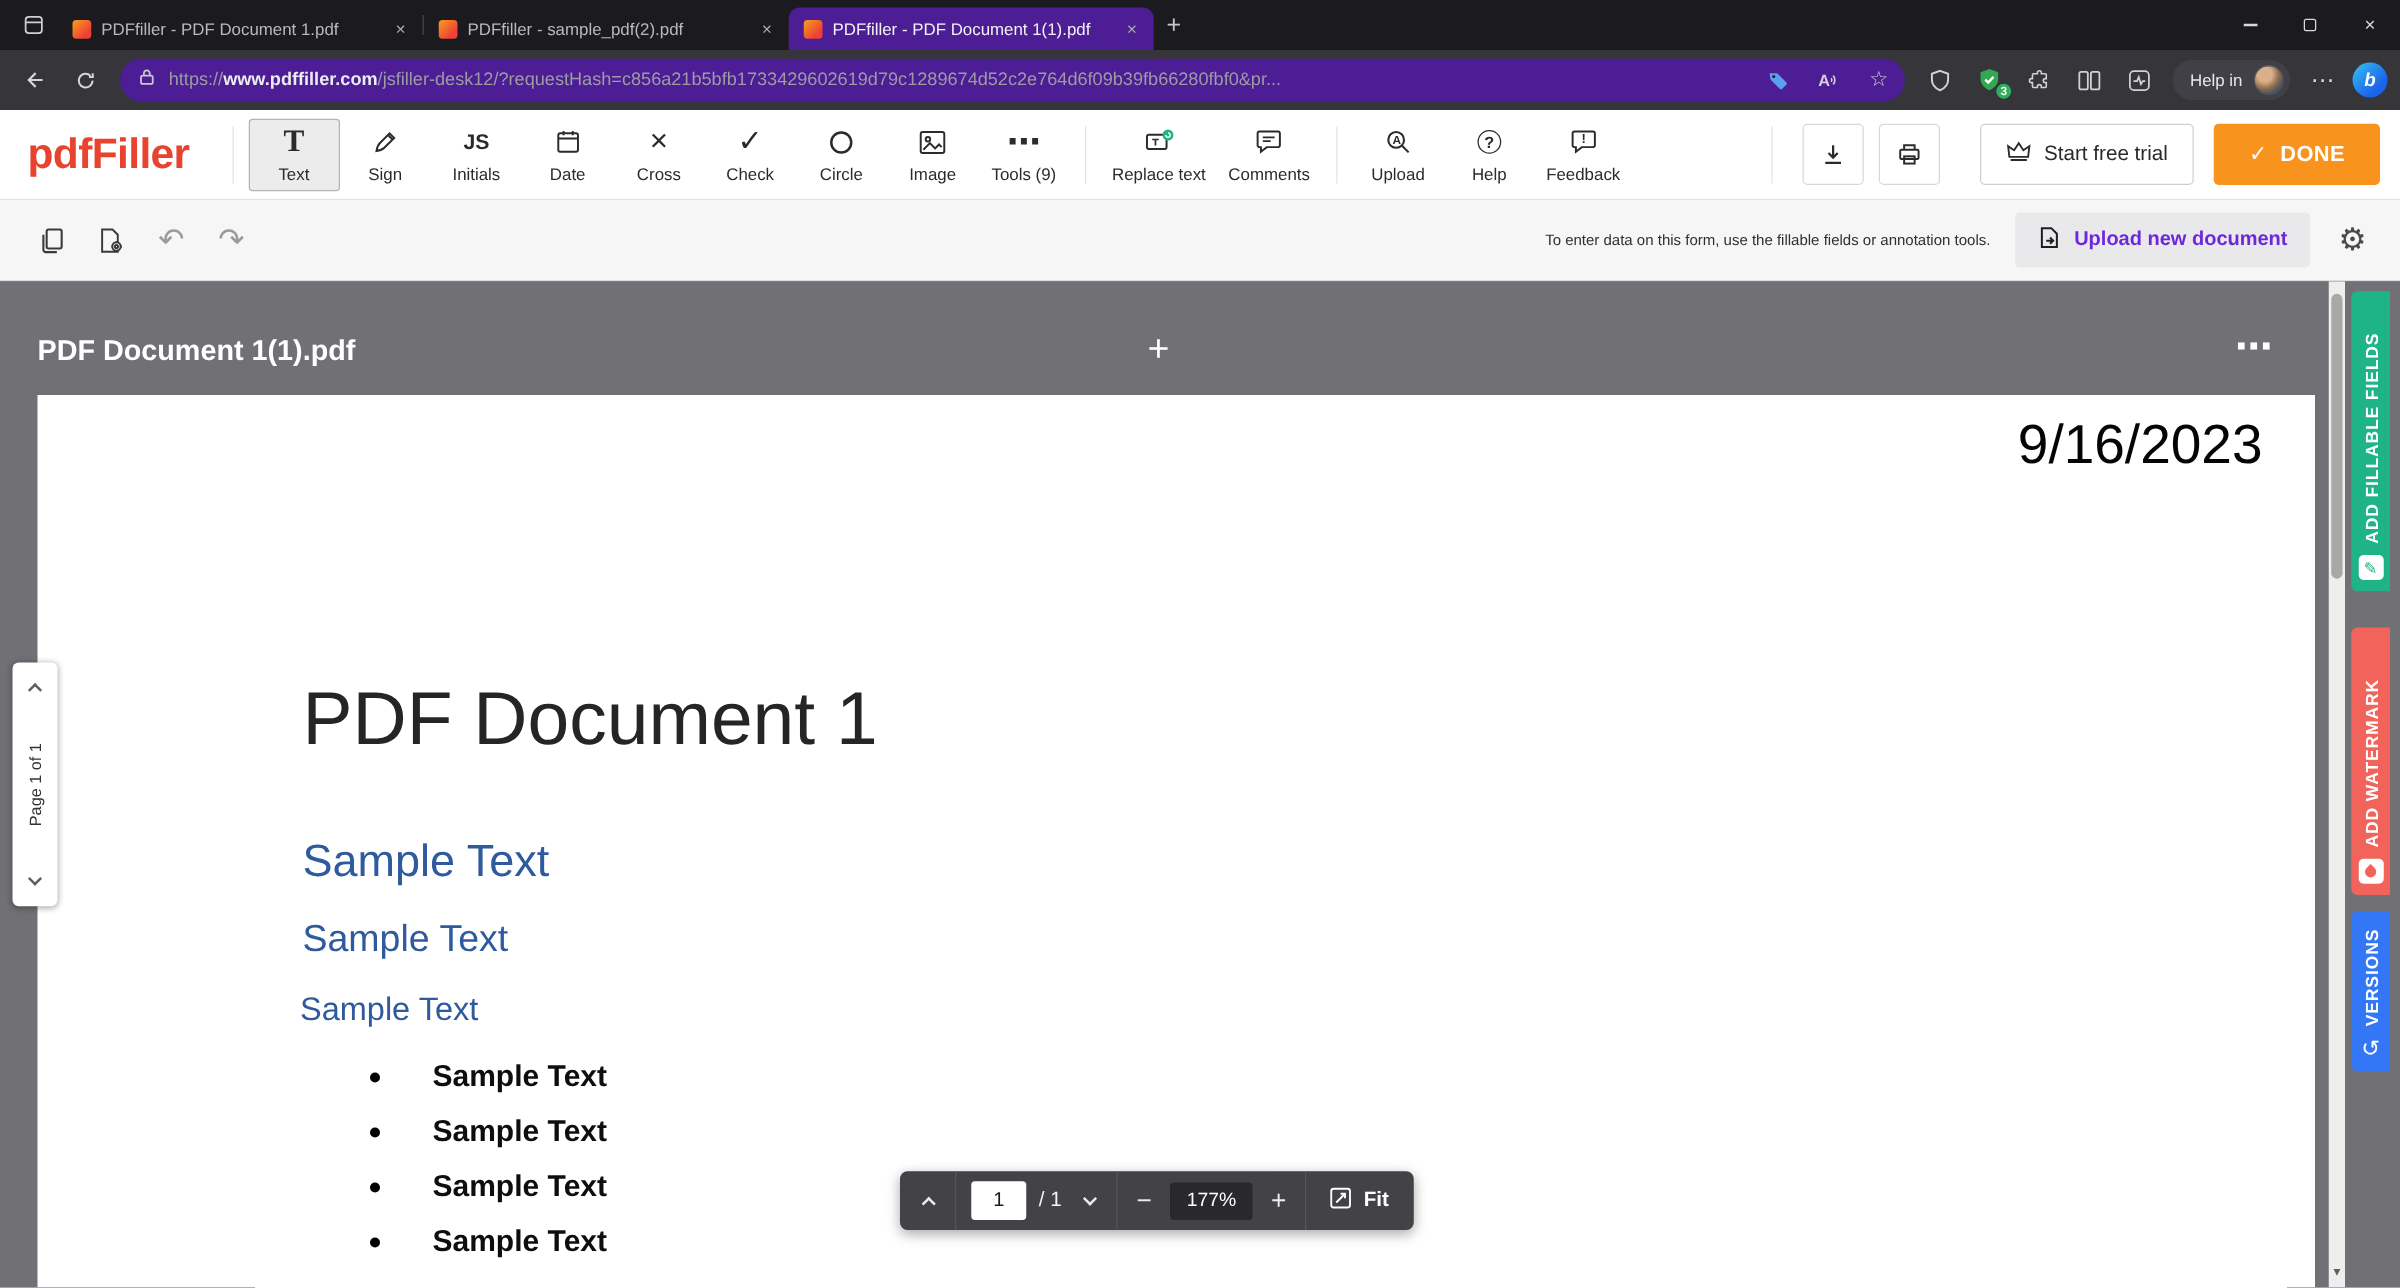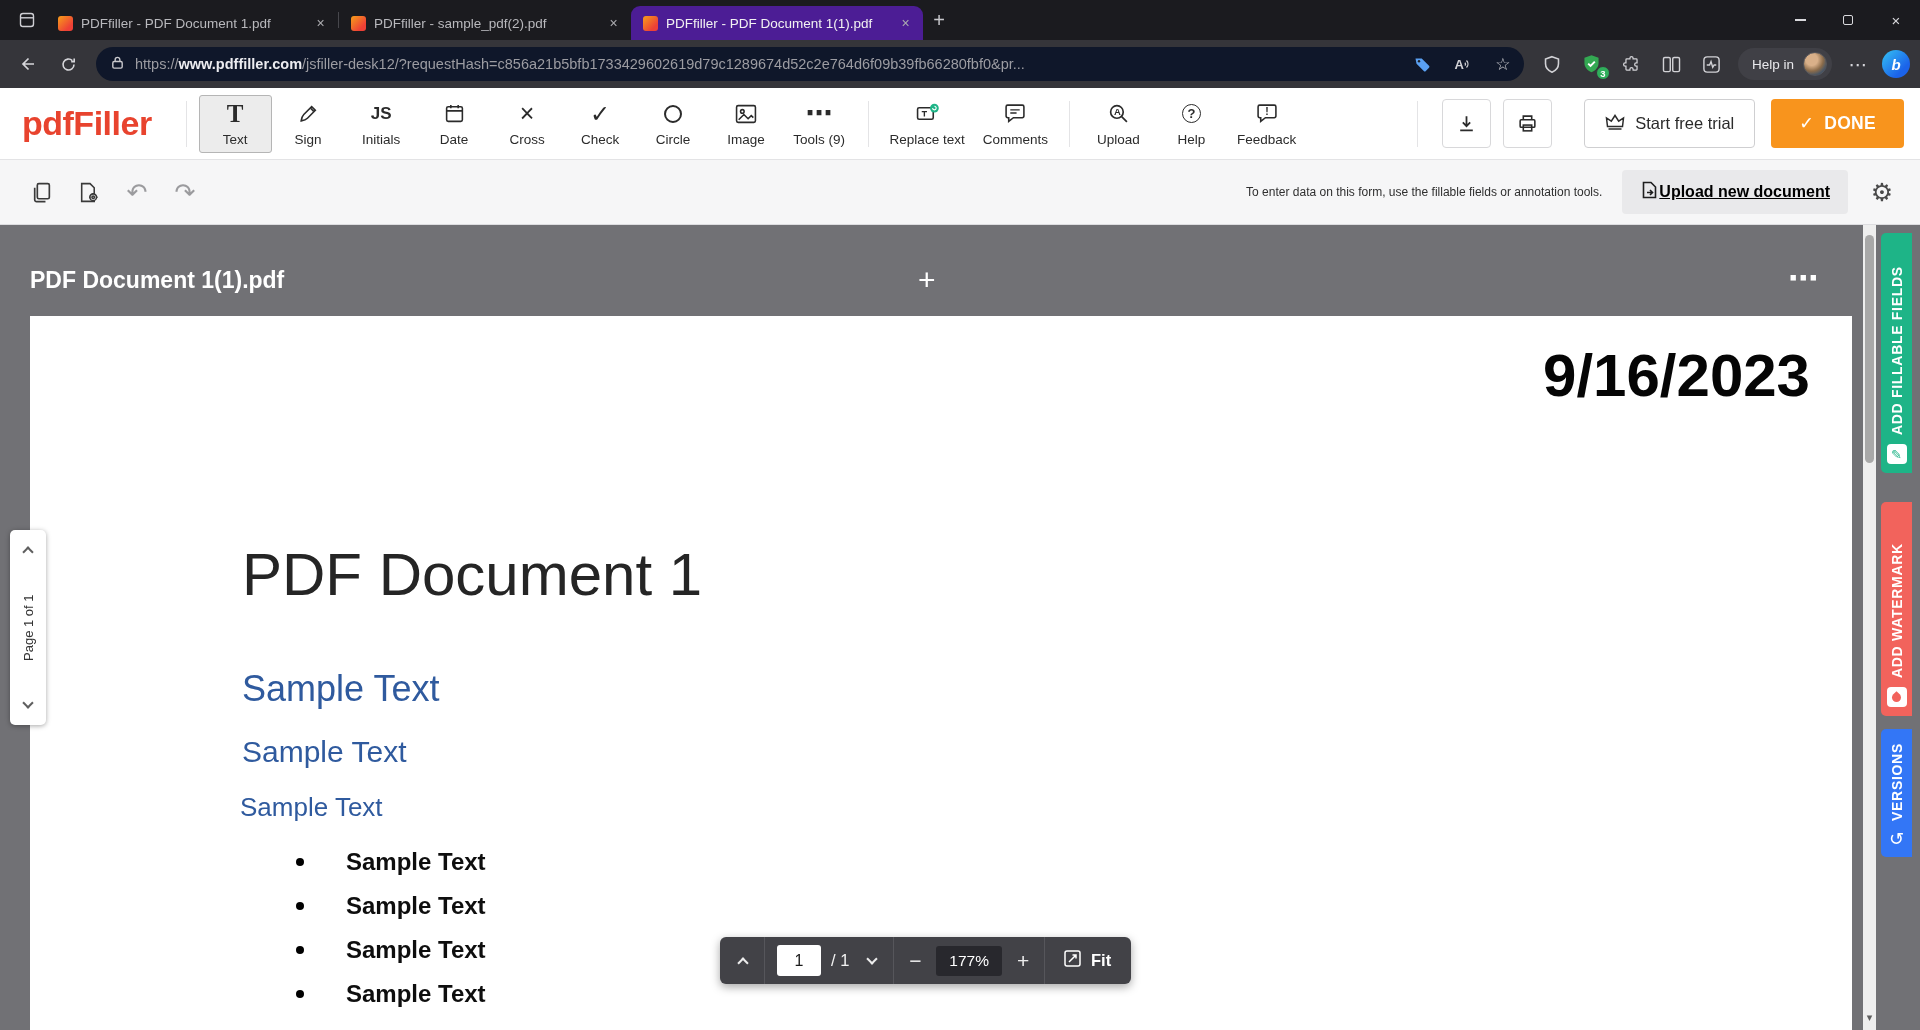--- a/index.html
+++ b/index.html
@@ -18,21 +18,21 @@
   .tabsep { width:1px; height:16px; background:#47474c; align-self:center; flex:none; }
   .new-tab { width:32px; height:30px; font-size:20px; color:#c8c8cc; display:flex; align-items:center; justify-content:center; align-self:center; }
   .win-controls { margin-left:auto; display:flex; align-self:flex-start; }
   .winbtn { width:48px; height:40px; display:flex; align-items:center; justify-content:center; color:#d9d9dd; font-size:15px; }
   .min-line { width:11px; height:2px; background:#d9d9dd; display:block; }
   .max-box { width:10px; height:10px; border:1.5px solid #d9d9dd; border-radius:2px; display:block; }
 
   
   .navbar { height:48px; background:#35353a; display:flex; align-items:center; padding:0 10px; gap:4px; }
   .navicon { width:36px; height:36px; border-radius:7px; display:flex; align-items:center; justify-content:center; color:#d6d6da; font-size:19px; flex:none; position:relative; }
-  .url-pill { flex:1; height:34px; background:#0f172a; border-radius:17px; display:flex; align-items:center; padding:0 6px 0 14px; gap:10px; min-width:0; margin:0 6px; }
+  .url-pill { flex:1; height:34px; background:#4c1d95; border-radius:17px; display:flex; align-items:center; padding:0 6px 0 14px; gap:10px; min-width:0; margin:0 6px; }
   .url-text { flex:1; min-width:0; white-space:nowrap; overflow:hidden; font-size:14.5px; color:#9c9ca2; }
   .u-domain { color:#ececf0; font-weight:700; }
   .pillicon { width:30px; height:28px; border-radius:6px; display:flex; align-items:center; justify-content:center; color:#d2d2d6; font-size:17px; flex:none; }
   .badge { position:absolute; right:0; bottom:2px; min-width:14px; height:14px; border-radius:7px; background:#2fae5b; color:#fff; font-size:9.5px; font-weight:700; display:flex; align-items:center; justify-content:center; padding:0 2px; border:1.5px solid #35353a; }
   .signin { height:32px; border-radius:16px; background:#404046; display:flex; align-items:center; gap:9px; padding:0 5px 0 14px; color:#e8e8ec; font-size:13.5px; flex:none; margin:0 4px; }
   .avatar { width:24px; height:24px; border-radius:50%; background:radial-gradient(circle at 35% 30%,#d9b089 28%,#8a6b4a 55%,#38506b 80%); border:1px solid #55555a; }
   .copilot { width:28px; height:28px; border-radius:50%; background:linear-gradient(135deg,#35c3f3,#1b63ea 72%); color:#fff; font-weight:700; font-style:italic; font-size:15px; display:flex; align-items:center; justify-content:center; margin-left:2px; flex:none; }
 
   
   .apptoolbar { height:72px; background:#fff; display:flex; align-items:center; padding:0 16px 0 22px; border-bottom:1px solid #e3e3e5; }
@@ -52,31 +52,31 @@
   .qcircle { width:19px; height:19px; border:1.7px solid #2b2b2b; border-radius:50%; display:flex; align-items:center; justify-content:center; font-size:13px; font-weight:700; }
   .iconbtn { width:49px; height:49px; border:1px solid #d8d8da; border-radius:4px; display:flex; align-items:center; justify-content:center; margin-left:12px; background:#fff; flex:none; }
   .trial-btn { height:49px; border:1px solid #cfcfd1; border-radius:4px; background:#fff; display:flex; align-items:center; gap:10px; padding:0 20px; font-size:16.5px; color:#2b2b2b; margin-left:32px; flex:none; }
   .done-btn { height:49px; background:#f8941d; border-radius:4px; color:#fff; display:flex; align-items:center; gap:10px; padding:0 28px; font-size:17.5px; font-weight:700; margin-left:16px; flex:none; letter-spacing:0.3px; }
 
   
   .subtoolbar { height:65px; background:#f6f6f7; display:flex; align-items:center; padding:0 20px; border-bottom:1px solid #dddde0; }
   .sicon { width:42px; height:42px; display:flex; align-items:center; justify-content:center; color:#3a3a3a; margin-right:6px; flex:none; }
   .sicon.textglyph { font-size:25px; color:#9b9b9e; }
   .hint { margin-left:auto; font-size:12px; color:#2f2f2f; margin-right:20px; white-space:nowrap; }
-  .upload-btn { height:44px; background:#e9e9eb; border-radius:4px; display:flex; align-items:center; gap:0; padding:0 18px; font-size:16px; font-weight:700; color:#000000; flex:none;text-decoration:underline; }
+  .upload-btn { height:44px; background:#e9e9eb; border-radius:4px; display:flex; align-items:center; gap:10px; padding:0 18px; font-size:16px; font-weight:700; color:#6d28d9; flex:none; }
   .gearbtn { margin-left:16px; font-size:25px; color:#4a4a4a; width:36px; height:36px; display:flex; align-items:center; justify-content:center; flex:none; }
 
   
   .viewer { position:relative; height:805px; background:#717175; overflow:hidden; }
   .doc-title { position:absolute; left:30px; top:42px; color:#fff; font-size:23px; font-weight:700; }
   .add-page { position:absolute; left:918px; top:40px; color:#fff; font-size:30px; line-height:1; }
   .doc-menu { position:absolute; left:1788px; top:38px; color:#fff; font-size:30px; font-weight:700; line-height:1; }
 
   .page { position:absolute; left:30px; top:91px; width:1822px; height:714px; background:#fff; }
-  .pdate { position:absolute; top:25px; right:42px; font-size:60px; font-weight:700; color:#050505; }
+  .pdate { position:absolute; top:15px; right:42px; font-size:44px; font-weight:400; color:#050505; }
   .ptitle { position:absolute; left:212px; top:224px; font-size:60px; font-weight:300; color:#252525; line-height:1.15; }
   .ph1 { position:absolute; left:212px; top:352px; font-size:36px; color:#2f5a9e; }
   .ph2 { position:absolute; left:212px; top:419px; font-size:30px; color:#2f5a9e; }
   .ph3 { position:absolute; left:210px; top:476px; font-size:26px; color:#2f5a9e; }
   .bullets { position:absolute; left:266px; top:524px; list-style:none; }
   .bullets li { height:44px; display:flex; align-items:center; font-size:24px; font-weight:600; color:#0e0e0e; }
   .bullets li::before { content:""; width:8px; height:8px; border-radius:50%; background:#000; margin-right:42px; flex:none; }
 
   .page-panel { position:absolute; left:10px; top:305px; width:36px; height:195px; background:#fff; border-radius:5px; box-shadow:0 1px 5px rgba(0,0,0,.35); display:flex; flex-direction:column; align-items:center; padding:12px 0; }
   .pp-btn { height:16px; display:flex; align-items:center; justify-content:center; }

